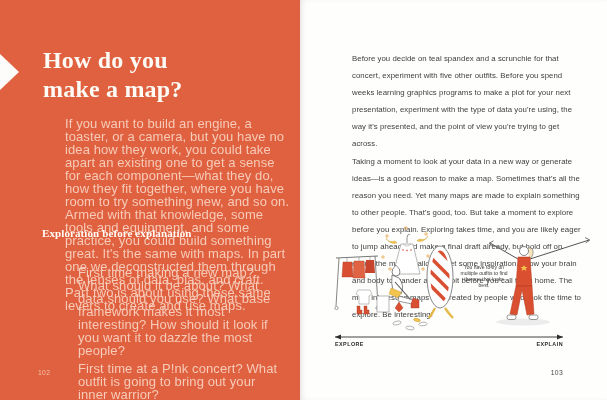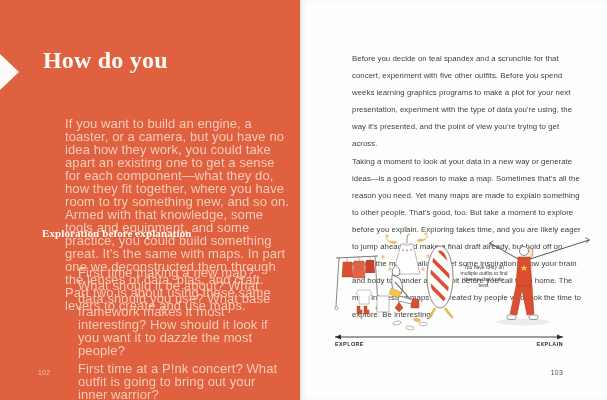--- a/index.html
+++ b/index.html
@@ -60,20 +60,21 @@
 </head>
 <body>
 
 <div class="spread">
 
   <div class="page-left">
     <div class="edge-triangle"></div>
 
     <h1 class="page-title">
       <span>How do you</span>
+      <span>make a map?</span>
     </h1>
 
     <p class="left-body intro-para">If you want to build an engine, a toaster, or a camera, but you have no idea how they work, you could take apart an existing one to get a sense for each component—what they do, how they fit together, where you have room to try something new, and so on. Armed with that knowledge, some tools and equipment, and some practice, you could build something great. It's the same with maps. In part one we deconstructed them through the lenses of data, bias, and craft. Part two is about using these same levers to create and use maps.</p>
 
     <h2 class="section-heading">Exploration before explanation</h2>
 
 
     <div class="left-body questions">
       <p>First time making a new map? What should it be about? What data should you use? What base framework makes it most interesting? How should it look if you want it to dazzle the most people?</p>
       <p>First time at a P!nk concert? What outfit is going to bring out your inner warrior?</p>

